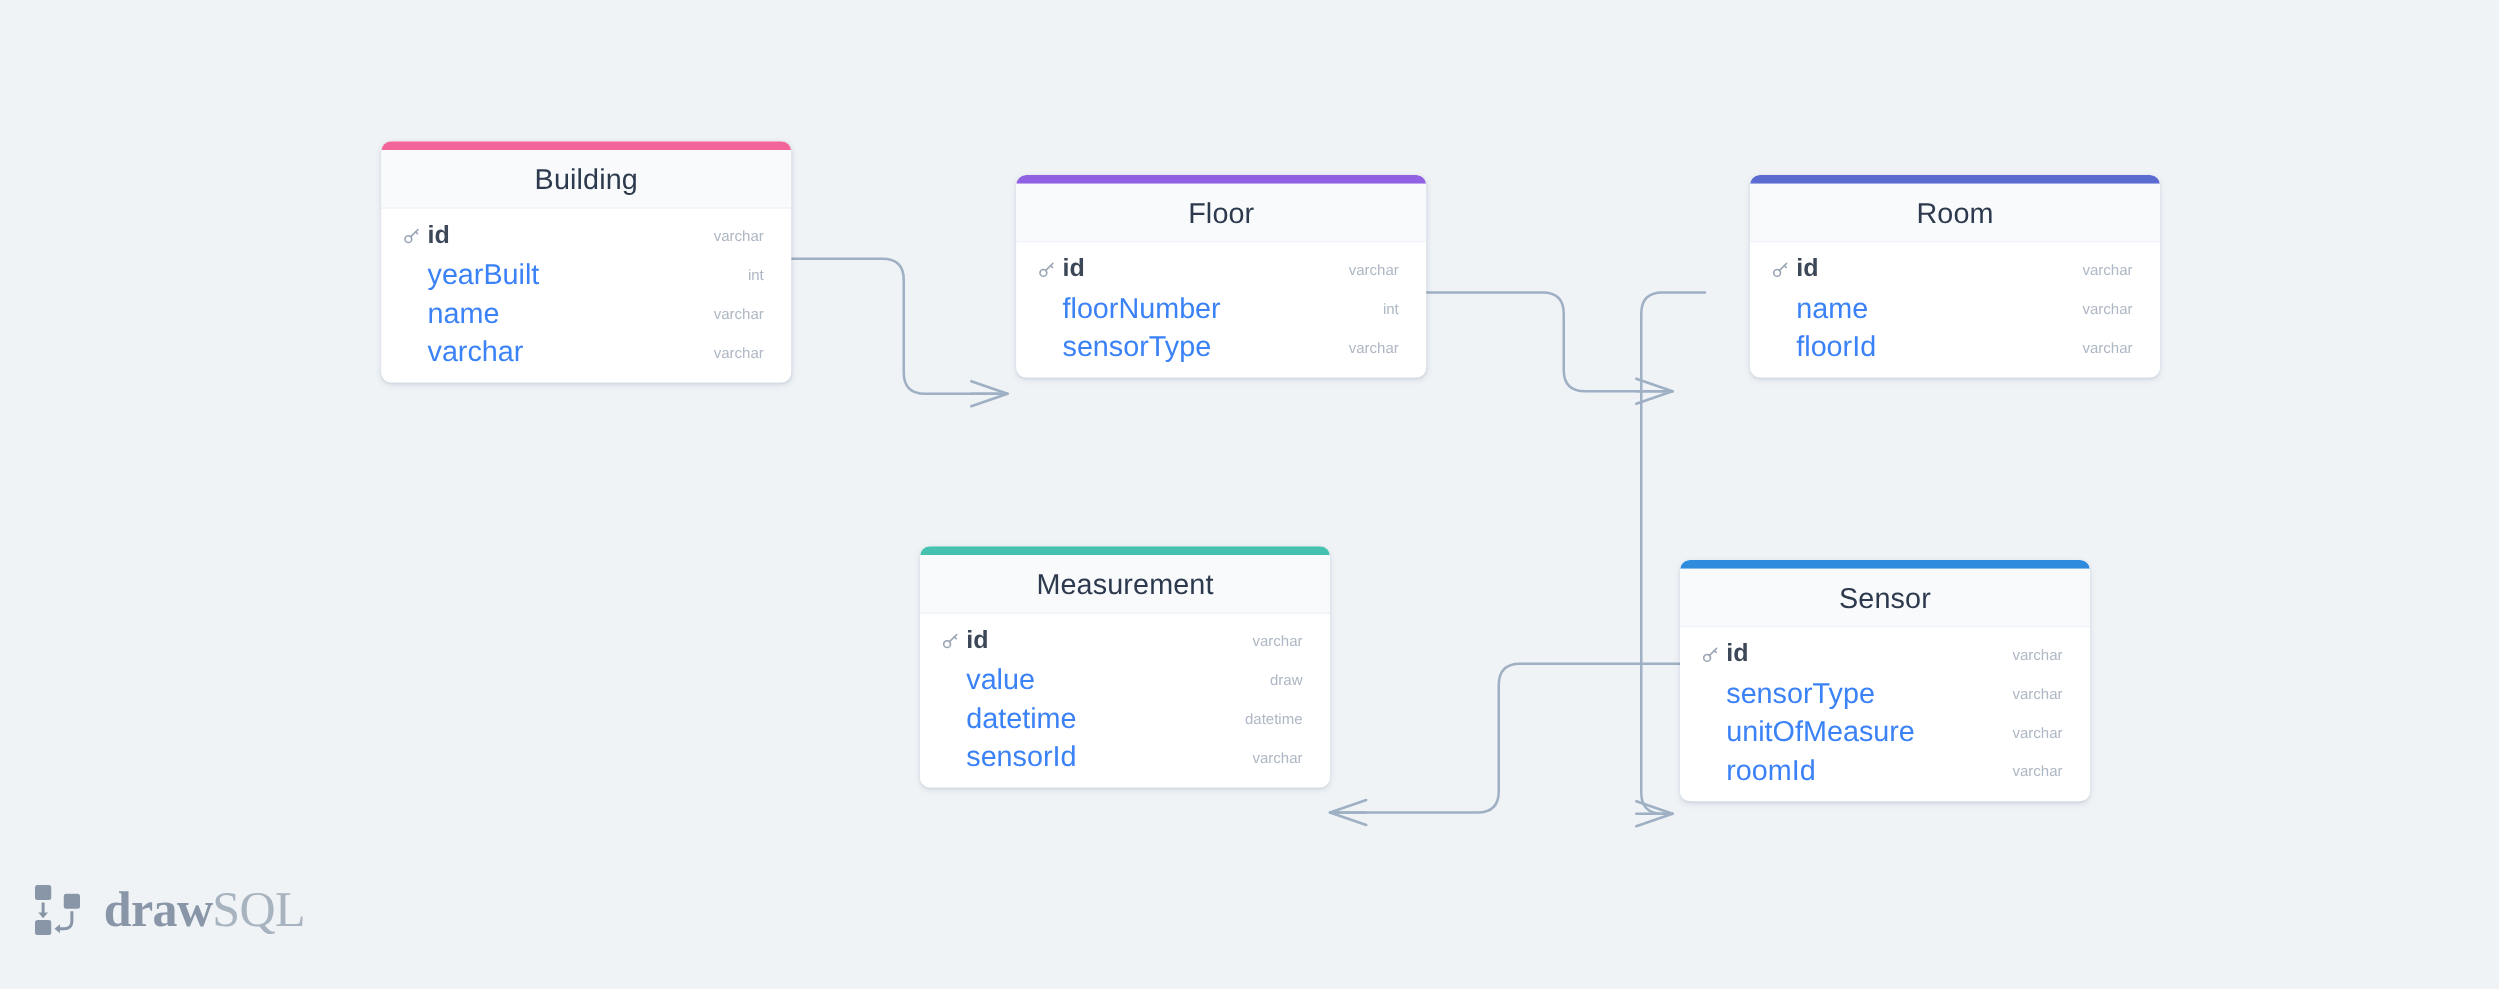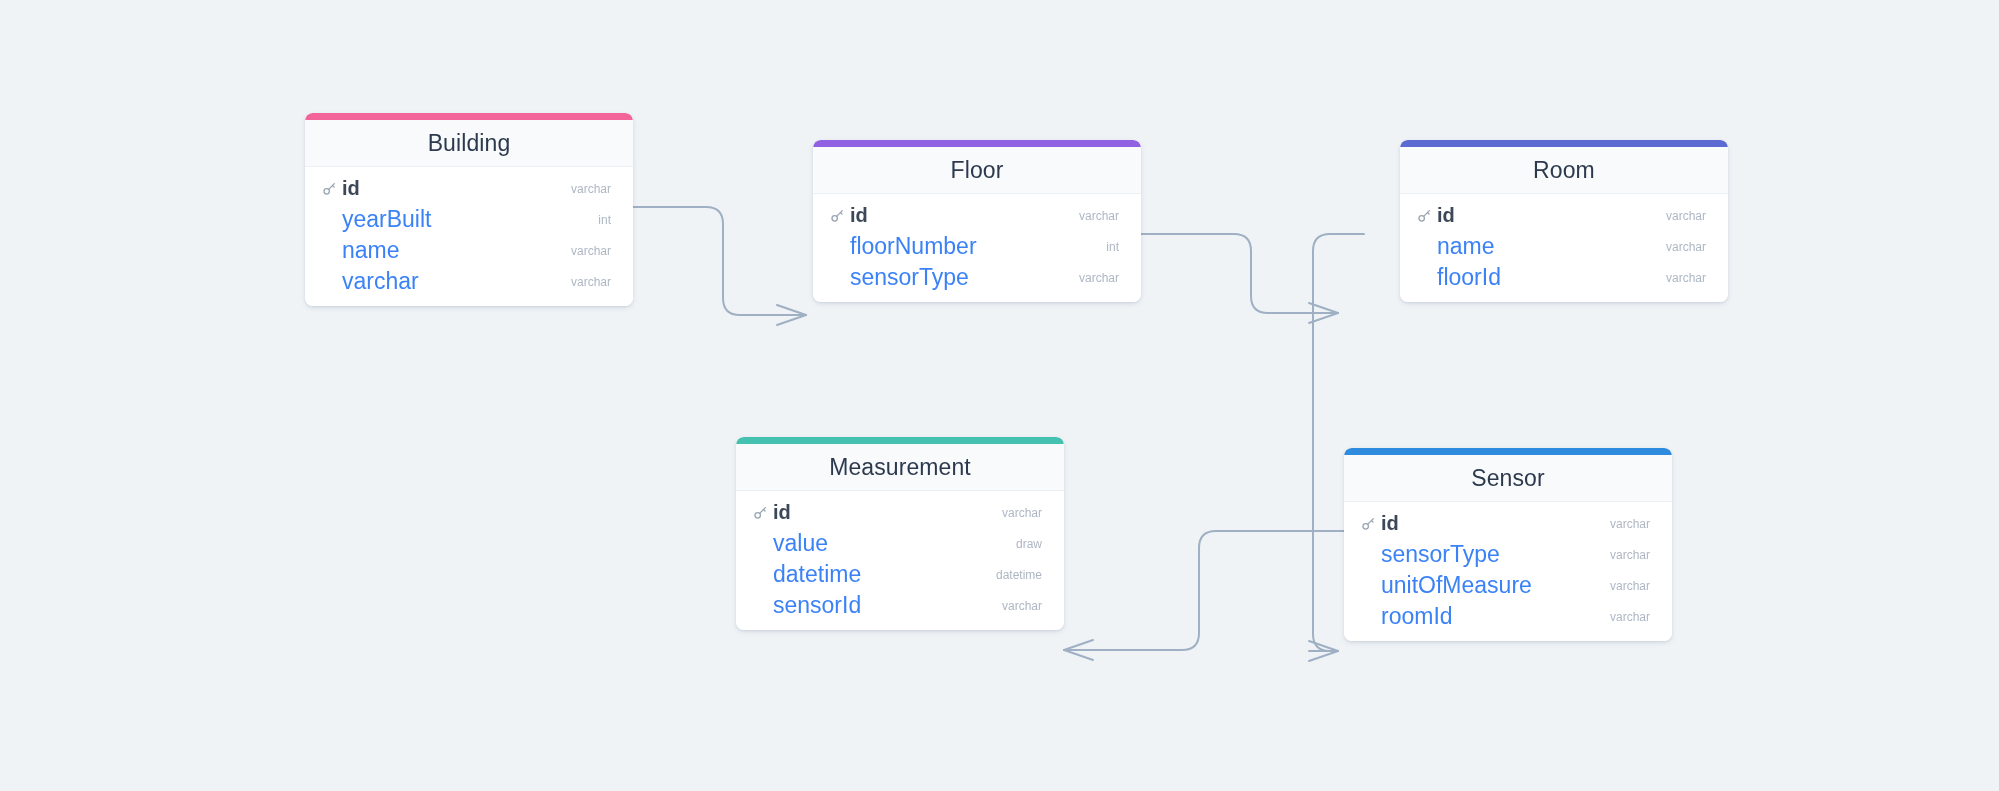--- a/index.html
+++ b/index.html
@@ -310,14 +310,28 @@
           </div>
           <div class="col-row">
             <span class="key-slot"></span>
             <span class="col-name">roomId</span>
             <span class="col-type">varchar</span>
           </div>
         </div>
       </div>
     </div>
 
+  <div id="logo">
+    <span>
+      <svg id="logo-mark" width="46" height="46" viewBox="0 0 46 46" xmlns="http://www.w3.org/2000/svg">
+        <rect x="2" y="3" width="13" height="12" rx="2" fill="#8996a8"></rect>
+        <rect x="2" y="31" width="13" height="12" rx="2" fill="#8996a8"></rect>
+        <path d="M 8.5 17 L 8.5 27" stroke="#8996a8" stroke-width="2.4" fill="none"></path>
+        <path d="M 4.6 25 L 8.5 29.6 L 12.4 25 Z" fill="#8996a8"></path>
+        <rect x="25" y="10" width="13" height="12" rx="2" fill="#8996a8"></rect>
+        <path d="M 31.5 24 L 31.5 32 Q 31.5 38 25 38 L 19.5 38" stroke="#8996a8" stroke-width="2.4" fill="none"></path>
+        <path d="M 22 34.4 L 17.6 38 L 22 41.6 Z" fill="#8996a8"></path>
+      </svg>
+    </span>
+    <span class="logo-text"><span class="logo-draw">draw</span><span class="logo-sql">SQL</span></span>
+  </div>
 
 </div>
 
 </body></html>

